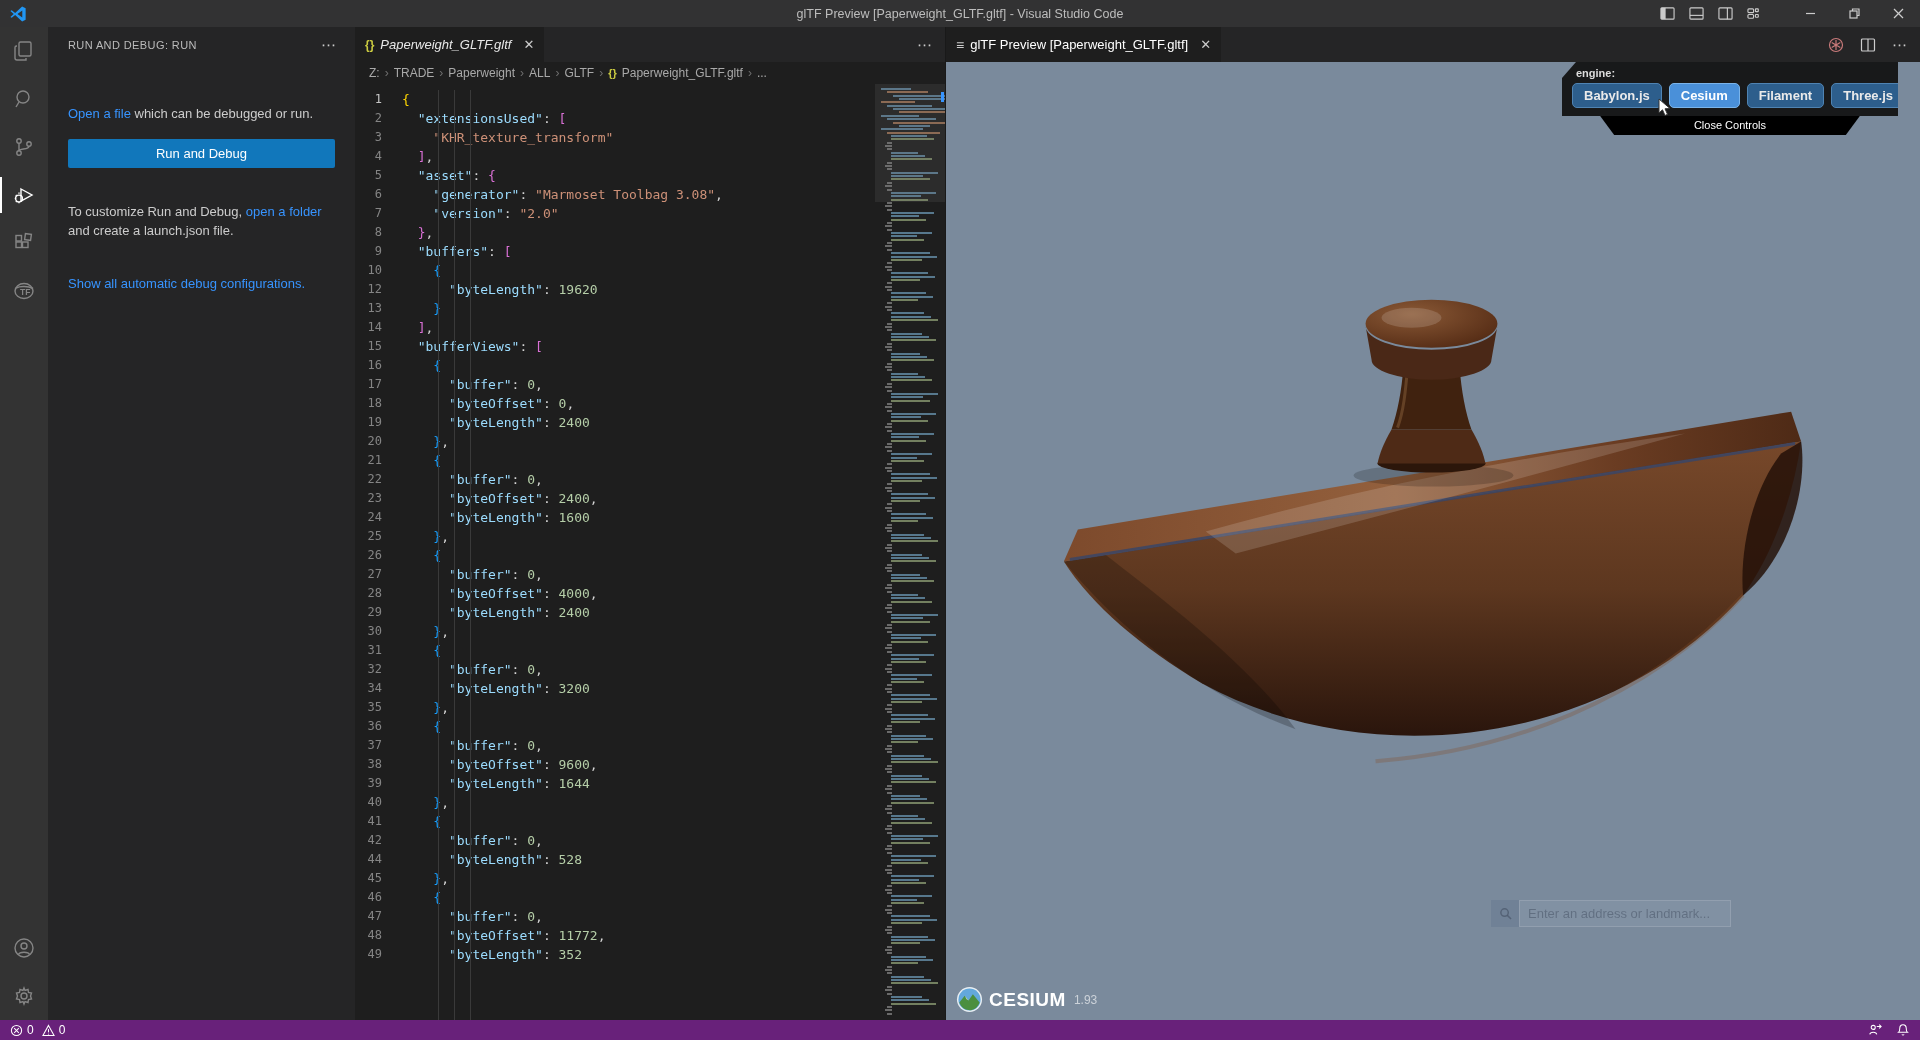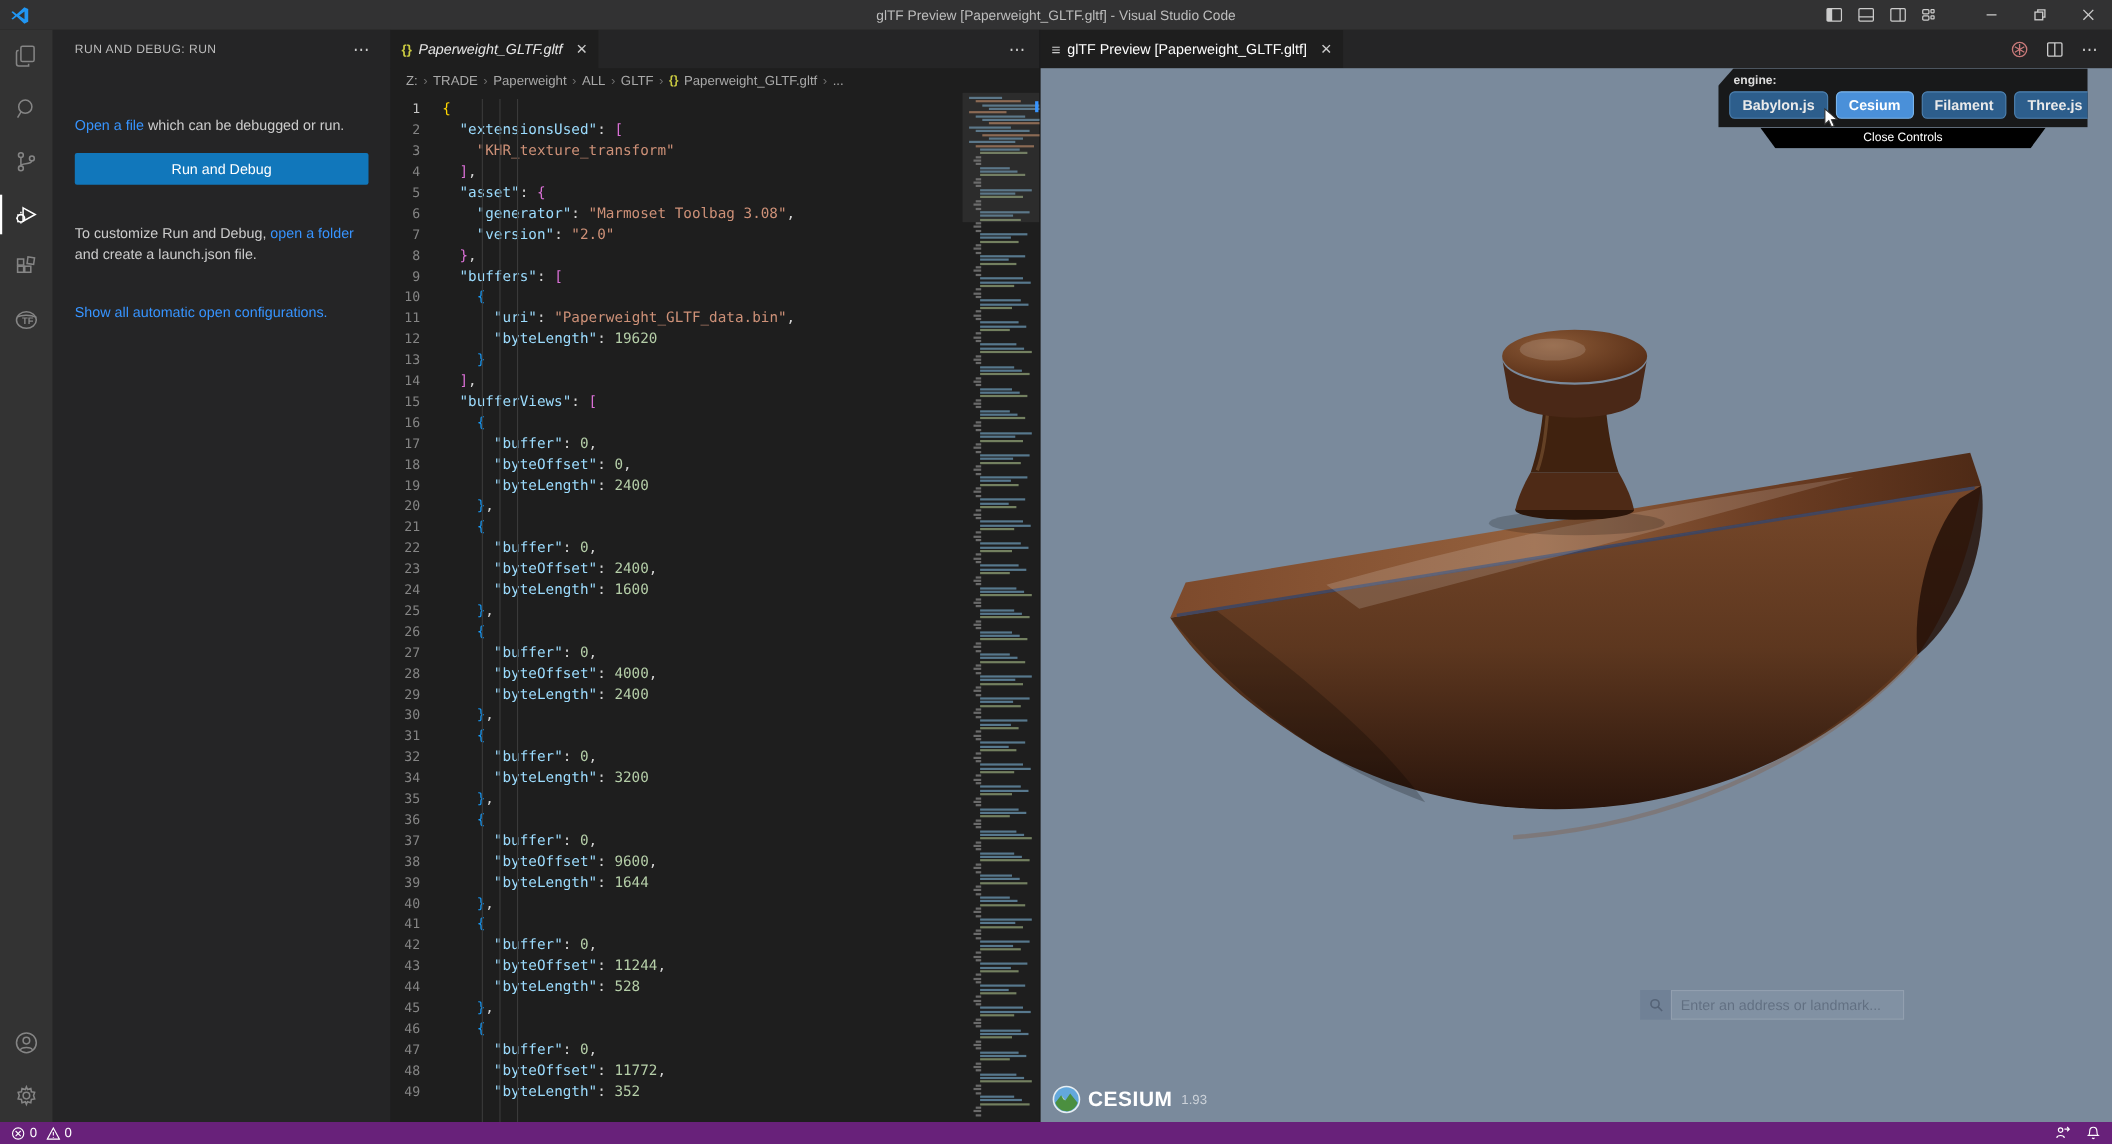--- a/index.html
+++ b/index.html
@@ -208,21 +208,21 @@
 
   <div class="sidebar">
     <div class="sb-header">
       <span>RUN AND DEBUG: RUN</span>
       <span class="sb-ellipsis">⋯</span>
     </div>
     <div class="sb-content">
       <div class="sb-par"><span class="link">Open a file</span><span> which can be debugged or run.</span></div>
       <div class="run-btn">Run and Debug</div>
       <div class="sb-par"><span>To customize Run and Debug, </span><span class="link">open a folder</span><span> and create a launch.json file.</span></div>
-      <div class="sb-par link">Show all automatic open configurations.</div>
+      <div class="sb-par link">Show all automatic debug configurations.</div>
     </div>
   </div>
 
   <div class="editor-group">
     <div class="tabbar">
       <div class="tab">
         <span class="json-icon">{}</span>
         <span class="tab-label-italic">Paperweight_GLTF.gltf</span>
         <span class="tab-close">✕</span>
       </div>
@@ -254,21 +254,20 @@
       <div class="code-line first"><span class="ln">1</span><span class="lc"><span style="color: rgb(255, 215, 0);">{</span></span></div>
           <div class="code-line"><span class="ln">2</span><span class="lc"><span style="color: rgb(212, 212, 212);">  </span><span style="color: rgb(156, 220, 254);">"extensionsUsed"</span><span style="color: rgb(212, 212, 212);">: </span><span style="color: rgb(218, 112, 214);">[</span></span></div>
           <div class="code-line"><span class="ln">3</span><span class="lc"><span style="color: rgb(212, 212, 212);">    </span><span style="color: rgb(206, 145, 120);">"KHR_texture_transform"</span></span></div>
           <div class="code-line"><span class="ln">4</span><span class="lc"><span style="color: rgb(212, 212, 212);">  </span><span style="color: rgb(218, 112, 214);">]</span><span style="color: rgb(212, 212, 212);">,</span></span></div>
           <div class="code-line"><span class="ln">5</span><span class="lc"><span style="color: rgb(212, 212, 212);">  </span><span style="color: rgb(156, 220, 254);">"asset"</span><span style="color: rgb(212, 212, 212);">: </span><span style="color: rgb(218, 112, 214);">{</span></span></div>
           <div class="code-line"><span class="ln">6</span><span class="lc"><span style="color: rgb(212, 212, 212);">    </span><span style="color: rgb(156, 220, 254);">"generator"</span><span style="color: rgb(212, 212, 212);">: </span><span style="color: rgb(206, 145, 120);">"Marmoset Toolbag 3.08"</span><span style="color: rgb(212, 212, 212);">,</span></span></div>
           <div class="code-line"><span class="ln">7</span><span class="lc"><span style="color: rgb(212, 212, 212);">    </span><span style="color: rgb(156, 220, 254);">"version"</span><span style="color: rgb(212, 212, 212);">: </span><span style="color: rgb(206, 145, 120);">"2.0"</span></span></div>
           <div class="code-line"><span class="ln">8</span><span class="lc"><span style="color: rgb(212, 212, 212);">  </span><span style="color: rgb(218, 112, 214);">}</span><span style="color: rgb(212, 212, 212);">,</span></span></div>
           <div class="code-line"><span class="ln">9</span><span class="lc"><span style="color: rgb(212, 212, 212);">  </span><span style="color: rgb(156, 220, 254);">"buffers"</span><span style="color: rgb(212, 212, 212);">: </span><span style="color: rgb(218, 112, 214);">[</span></span></div>
           <div class="code-line"><span class="ln">10</span><span class="lc"><span style="color: rgb(212, 212, 212);">    </span><span style="color: rgb(23, 159, 255);">{</span></span></div>
-          <div class="code-line"><span class="ln">11</span><span class="lc"><span style="color: rgb(212, 212, 212);">      </span><span style="color: rgb(156, 220, 254);">"uri"</span><span style="color: rgb(212, 212, 212);">: </span><span style="color: rgb(206, 145, 120);">"Paperweight_GLTF_data.bin"</span><span style="color: rgb(212, 212, 212);">,</span></span></div>
           <div class="code-line"><span class="ln">12</span><span class="lc"><span style="color: rgb(212, 212, 212);">      </span><span style="color: rgb(156, 220, 254);">"byteLength"</span><span style="color: rgb(212, 212, 212);">: </span><span style="color: rgb(181, 206, 168);">19620</span></span></div>
           <div class="code-line"><span class="ln">13</span><span class="lc"><span style="color: rgb(212, 212, 212);">    </span><span style="color: rgb(23, 159, 255);">}</span></span></div>
           <div class="code-line"><span class="ln">14</span><span class="lc"><span style="color: rgb(212, 212, 212);">  </span><span style="color: rgb(218, 112, 214);">]</span><span style="color: rgb(212, 212, 212);">,</span></span></div>
           <div class="code-line"><span class="ln">15</span><span class="lc"><span style="color: rgb(212, 212, 212);">  </span><span style="color: rgb(156, 220, 254);">"bufferViews"</span><span style="color: rgb(212, 212, 212);">: </span><span style="color: rgb(218, 112, 214);">[</span></span></div>
           <div class="code-line"><span class="ln">16</span><span class="lc"><span style="color: rgb(212, 212, 212);">    </span><span style="color: rgb(23, 159, 255);">{</span></span></div>
           <div class="code-line"><span class="ln">17</span><span class="lc"><span style="color: rgb(212, 212, 212);">      </span><span style="color: rgb(156, 220, 254);">"buffer"</span><span style="color: rgb(212, 212, 212);">: </span><span style="color: rgb(181, 206, 168);">0</span><span style="color: rgb(212, 212, 212);">,</span></span></div>
           <div class="code-line"><span class="ln">18</span><span class="lc"><span style="color: rgb(212, 212, 212);">      </span><span style="color: rgb(156, 220, 254);">"byteOffset"</span><span style="color: rgb(212, 212, 212);">: </span><span style="color: rgb(181, 206, 168);">0</span><span style="color: rgb(212, 212, 212);">,</span></span></div>
           <div class="code-line"><span class="ln">19</span><span class="lc"><span style="color: rgb(212, 212, 212);">      </span><span style="color: rgb(156, 220, 254);">"byteLength"</span><span style="color: rgb(212, 212, 212);">: </span><span style="color: rgb(181, 206, 168);">2400</span></span></div>
           <div class="code-line"><span class="ln">20</span><span class="lc"><span style="color: rgb(212, 212, 212);">    </span><span style="color: rgb(23, 159, 255);">}</span><span style="color: rgb(212, 212, 212);">,</span></span></div>
           <div class="code-line"><span class="ln">21</span><span class="lc"><span style="color: rgb(212, 212, 212);">    </span><span style="color: rgb(23, 159, 255);">{</span></span></div>
@@ -285,21 +284,20 @@
           <div class="code-line"><span class="ln">32</span><span class="lc"><span style="color: rgb(212, 212, 212);">      </span><span style="color: rgb(156, 220, 254);">"buffer"</span><span style="color: rgb(212, 212, 212);">: </span><span style="color: rgb(181, 206, 168);">0</span><span style="color: rgb(212, 212, 212);">,</span></span></div>
           <div class="code-line"><span class="ln">34</span><span class="lc"><span style="color: rgb(212, 212, 212);">      </span><span style="color: rgb(156, 220, 254);">"byteLength"</span><span style="color: rgb(212, 212, 212);">: </span><span style="color: rgb(181, 206, 168);">3200</span></span></div>
           <div class="code-line"><span class="ln">35</span><span class="lc"><span style="color: rgb(212, 212, 212);">    </span><span style="color: rgb(23, 159, 255);">}</span><span style="color: rgb(212, 212, 212);">,</span></span></div>
           <div class="code-line"><span class="ln">36</span><span class="lc"><span style="color: rgb(212, 212, 212);">    </span><span style="color: rgb(23, 159, 255);">{</span></span></div>
           <div class="code-line"><span class="ln">37</span><span class="lc"><span style="color: rgb(212, 212, 212);">      </span><span style="color: rgb(156, 220, 254);">"buffer"</span><span style="color: rgb(212, 212, 212);">: </span><span style="color: rgb(181, 206, 168);">0</span><span style="color: rgb(212, 212, 212);">,</span></span></div>
           <div class="code-line"><span class="ln">38</span><span class="lc"><span style="color: rgb(212, 212, 212);">      </span><span style="color: rgb(156, 220, 254);">"byteOffset"</span><span style="color: rgb(212, 212, 212);">: </span><span style="color: rgb(181, 206, 168);">9600</span><span style="color: rgb(212, 212, 212);">,</span></span></div>
           <div class="code-line"><span class="ln">39</span><span class="lc"><span style="color: rgb(212, 212, 212);">      </span><span style="color: rgb(156, 220, 254);">"byteLength"</span><span style="color: rgb(212, 212, 212);">: </span><span style="color: rgb(181, 206, 168);">1644</span></span></div>
           <div class="code-line"><span class="ln">40</span><span class="lc"><span style="color: rgb(212, 212, 212);">    </span><span style="color: rgb(23, 159, 255);">}</span><span style="color: rgb(212, 212, 212);">,</span></span></div>
           <div class="code-line"><span class="ln">41</span><span class="lc"><span style="color: rgb(212, 212, 212);">    </span><span style="color: rgb(23, 159, 255);">{</span></span></div>
           <div class="code-line"><span class="ln">42</span><span class="lc"><span style="color: rgb(212, 212, 212);">      </span><span style="color: rgb(156, 220, 254);">"buffer"</span><span style="color: rgb(212, 212, 212);">: </span><span style="color: rgb(181, 206, 168);">0</span><span style="color: rgb(212, 212, 212);">,</span></span></div>
-          <div class="code-line"><span class="ln">43</span><span class="lc"><span style="color: rgb(212, 212, 212);">      </span><span style="color: rgb(156, 220, 254);">"byteOffset"</span><span style="color: rgb(212, 212, 212);">: </span><span style="color: rgb(181, 206, 168);">11244</span><span style="color: rgb(212, 212, 212);">,</span></span></div>
           <div class="code-line"><span class="ln">44</span><span class="lc"><span style="color: rgb(212, 212, 212);">      </span><span style="color: rgb(156, 220, 254);">"byteLength"</span><span style="color: rgb(212, 212, 212);">: </span><span style="color: rgb(181, 206, 168);">528</span></span></div>
           <div class="code-line"><span class="ln">45</span><span class="lc"><span style="color: rgb(212, 212, 212);">    </span><span style="color: rgb(23, 159, 255);">}</span><span style="color: rgb(212, 212, 212);">,</span></span></div>
           <div class="code-line"><span class="ln">46</span><span class="lc"><span style="color: rgb(212, 212, 212);">    </span><span style="color: rgb(23, 159, 255);">{</span></span></div>
           <div class="code-line"><span class="ln">47</span><span class="lc"><span style="color: rgb(212, 212, 212);">      </span><span style="color: rgb(156, 220, 254);">"buffer"</span><span style="color: rgb(212, 212, 212);">: </span><span style="color: rgb(181, 206, 168);">0</span><span style="color: rgb(212, 212, 212);">,</span></span></div>
           <div class="code-line"><span class="ln">48</span><span class="lc"><span style="color: rgb(212, 212, 212);">      </span><span style="color: rgb(156, 220, 254);">"byteOffset"</span><span style="color: rgb(212, 212, 212);">: </span><span style="color: rgb(181, 206, 168);">11772</span><span style="color: rgb(212, 212, 212);">,</span></span></div>
           <div class="code-line"><span class="ln">49</span><span class="lc"><span style="color: rgb(212, 212, 212);">      </span><span style="color: rgb(156, 220, 254);">"byteLength"</span><span style="color: rgb(212, 212, 212);">: </span><span style="color: rgb(181, 206, 168);">352</span></span></div>
         </div>
       <div class="minimap">
         <div class="mm-rows">
             <div style="position: absolute; top: 4px; left: 6px; width: 30px; height: 2px; background: rgb(111, 158, 188); opacity: 0.7;"></div>

